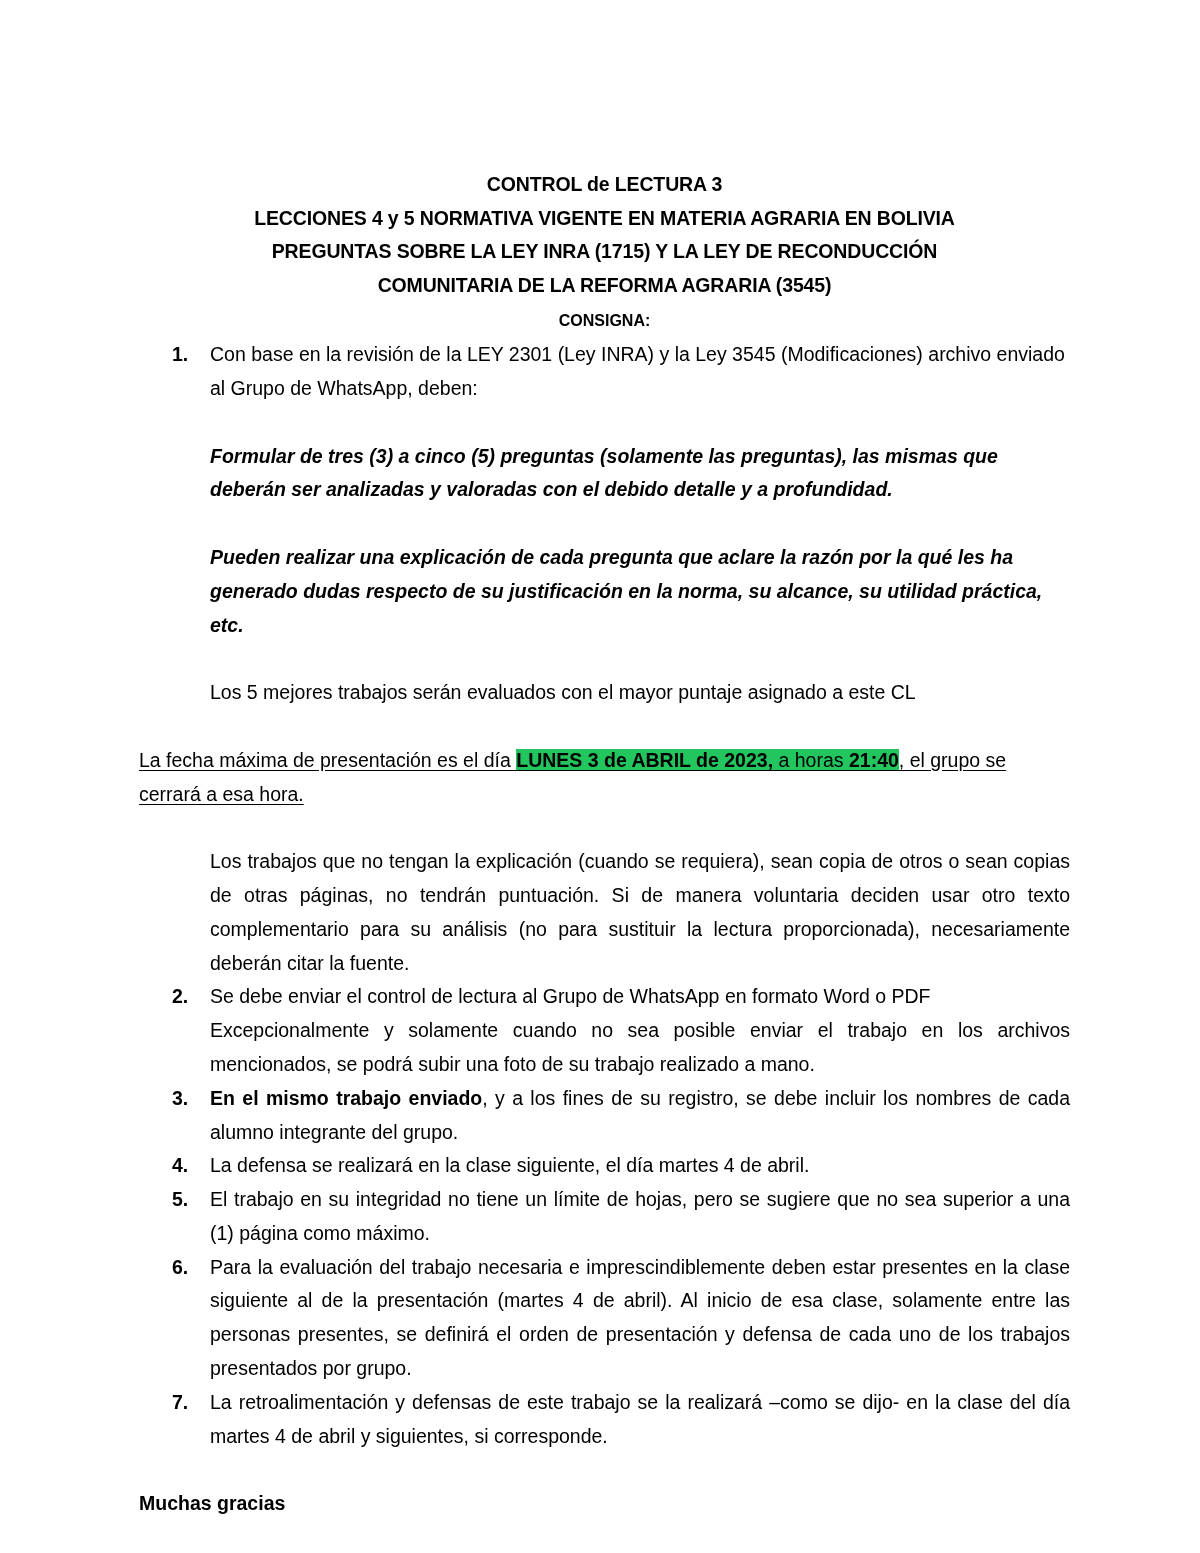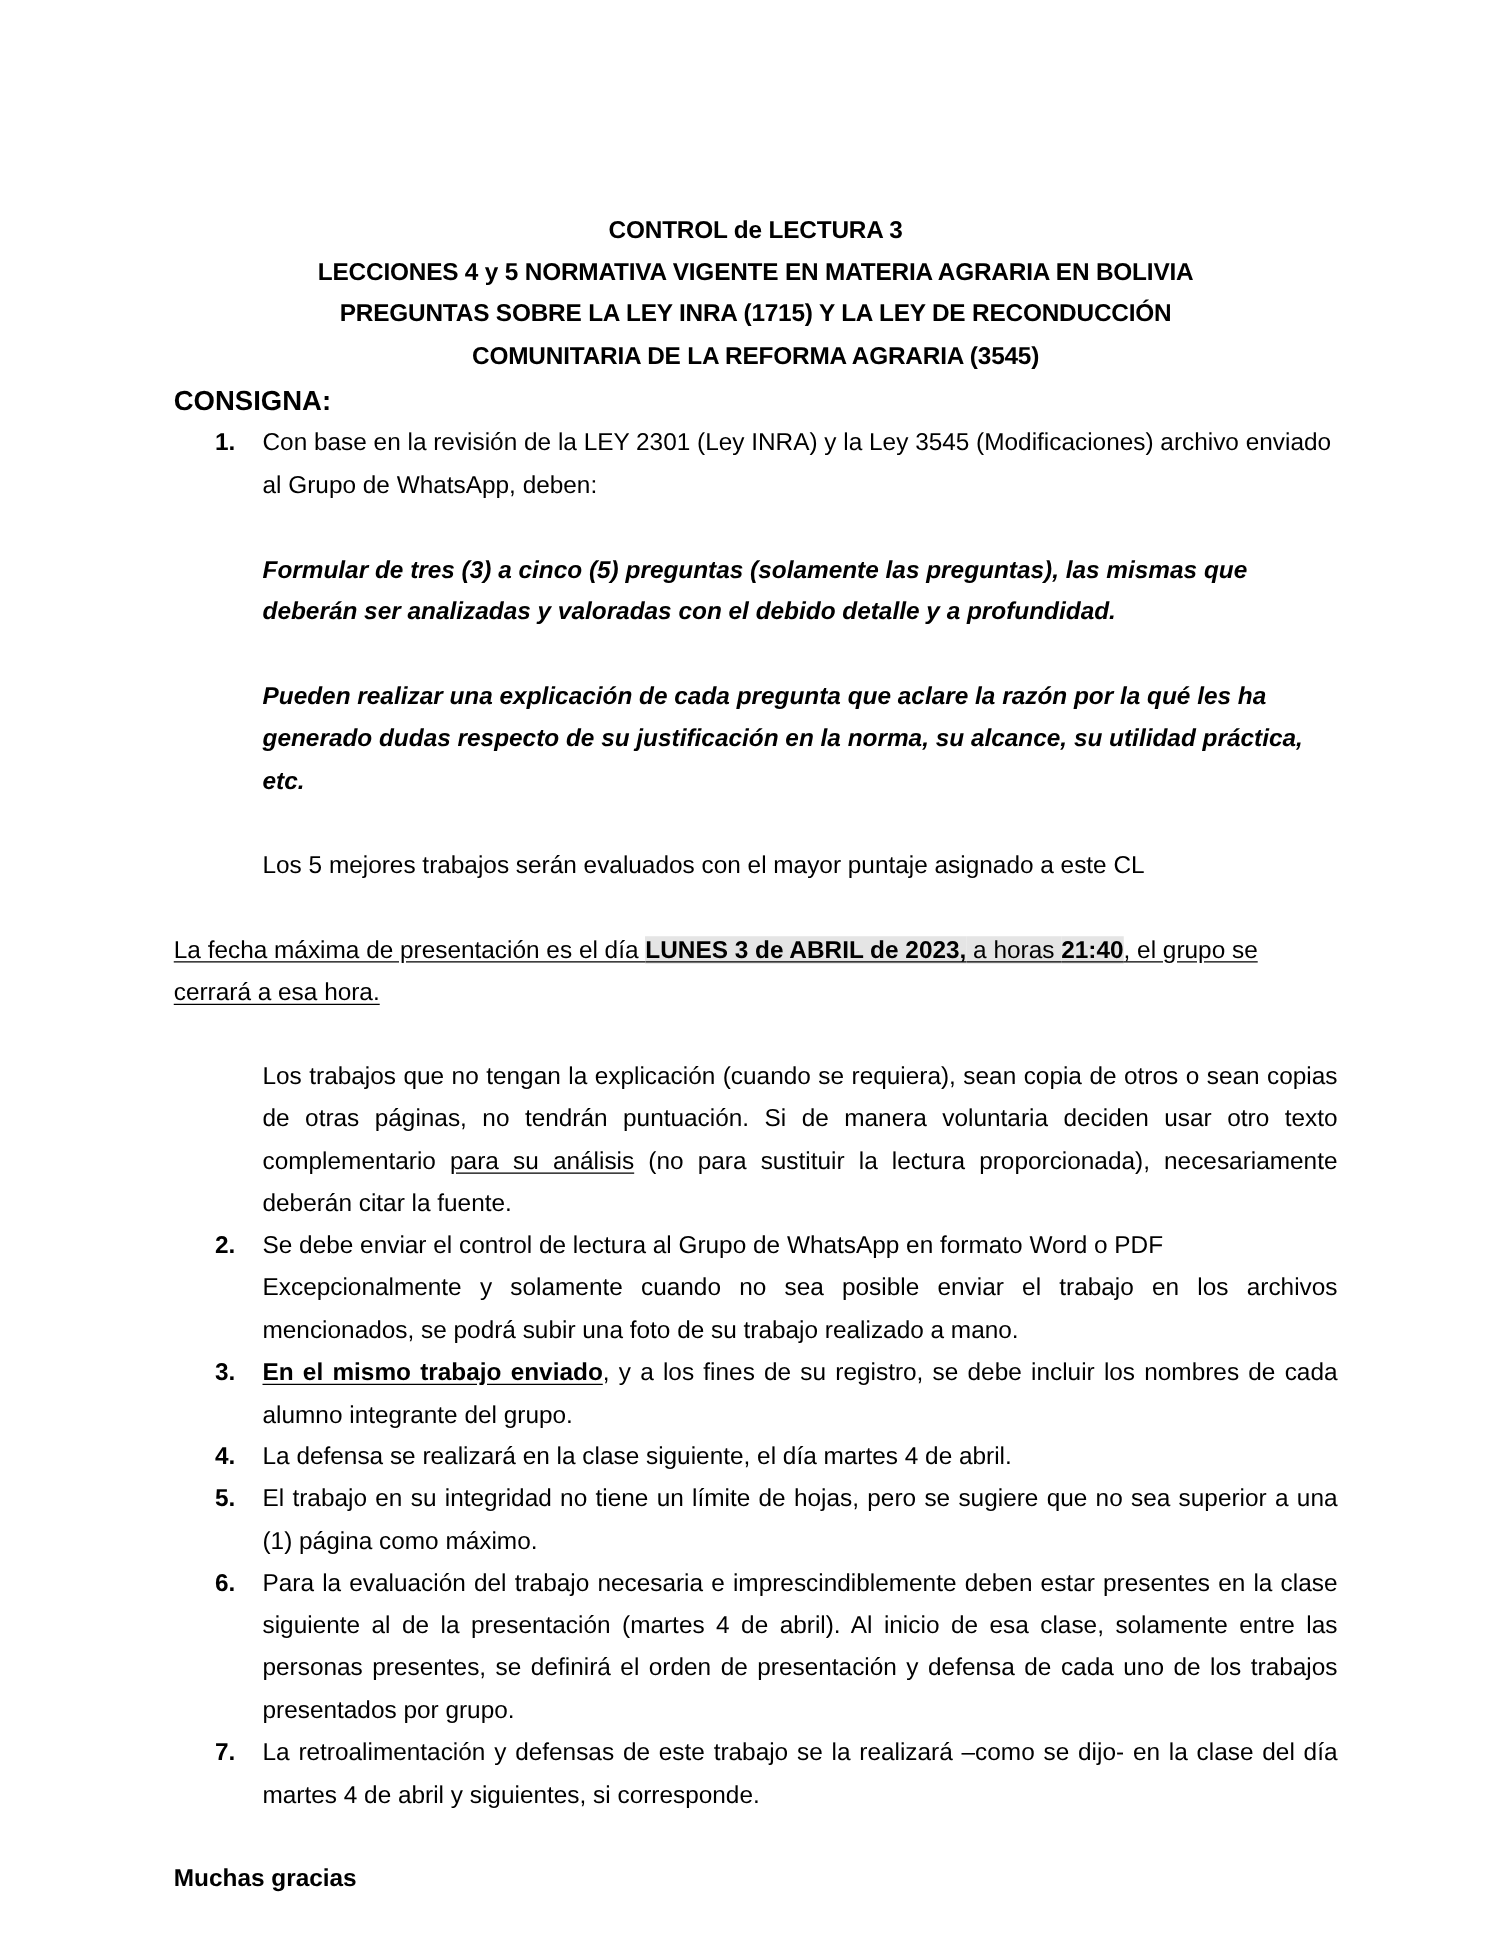--- a/index.html
+++ b/index.html
@@ -40,22 +40,23 @@
     display: block;
     font-weight: bold;
     font-size: 19.5px;
     line-height: 33.6px;
     letter-spacing: -0.15px;
   }
 
   
   .p {
     margin: 0;
-    font-size: 22px;
-    line-height: 33.8px;
+    font-size: 16px;
+    line-height: 33.8px;
+    text-align: center;
   }
   .p-bold { font-weight: bold; }
 
   
   ol.num-list {
     list-style: none;
     margin: 0;
     padding: 0;
   }
   ol.num-list > li {
@@ -101,25 +102,24 @@
 
   
   .deadline {
     margin: 0;
     font-size: 19.5px;
     line-height: 33.8px;
     text-decoration: underline;
     text-underline-offset: 3px;
   }
   .hl {
-    background-color: #e5e5e5;
+    background-color: #22c55e;
   }
   .b { font-weight: bold; }
   .u {
-    text-decoration: underline;
     text-underline-offset: 3px;
     margin-top: 16px;
   }
 
   
   .sign-block { margin: 0; }
   .sign-line {
     display: block;
     font-weight: bold;
     font-size: 19.5px;

